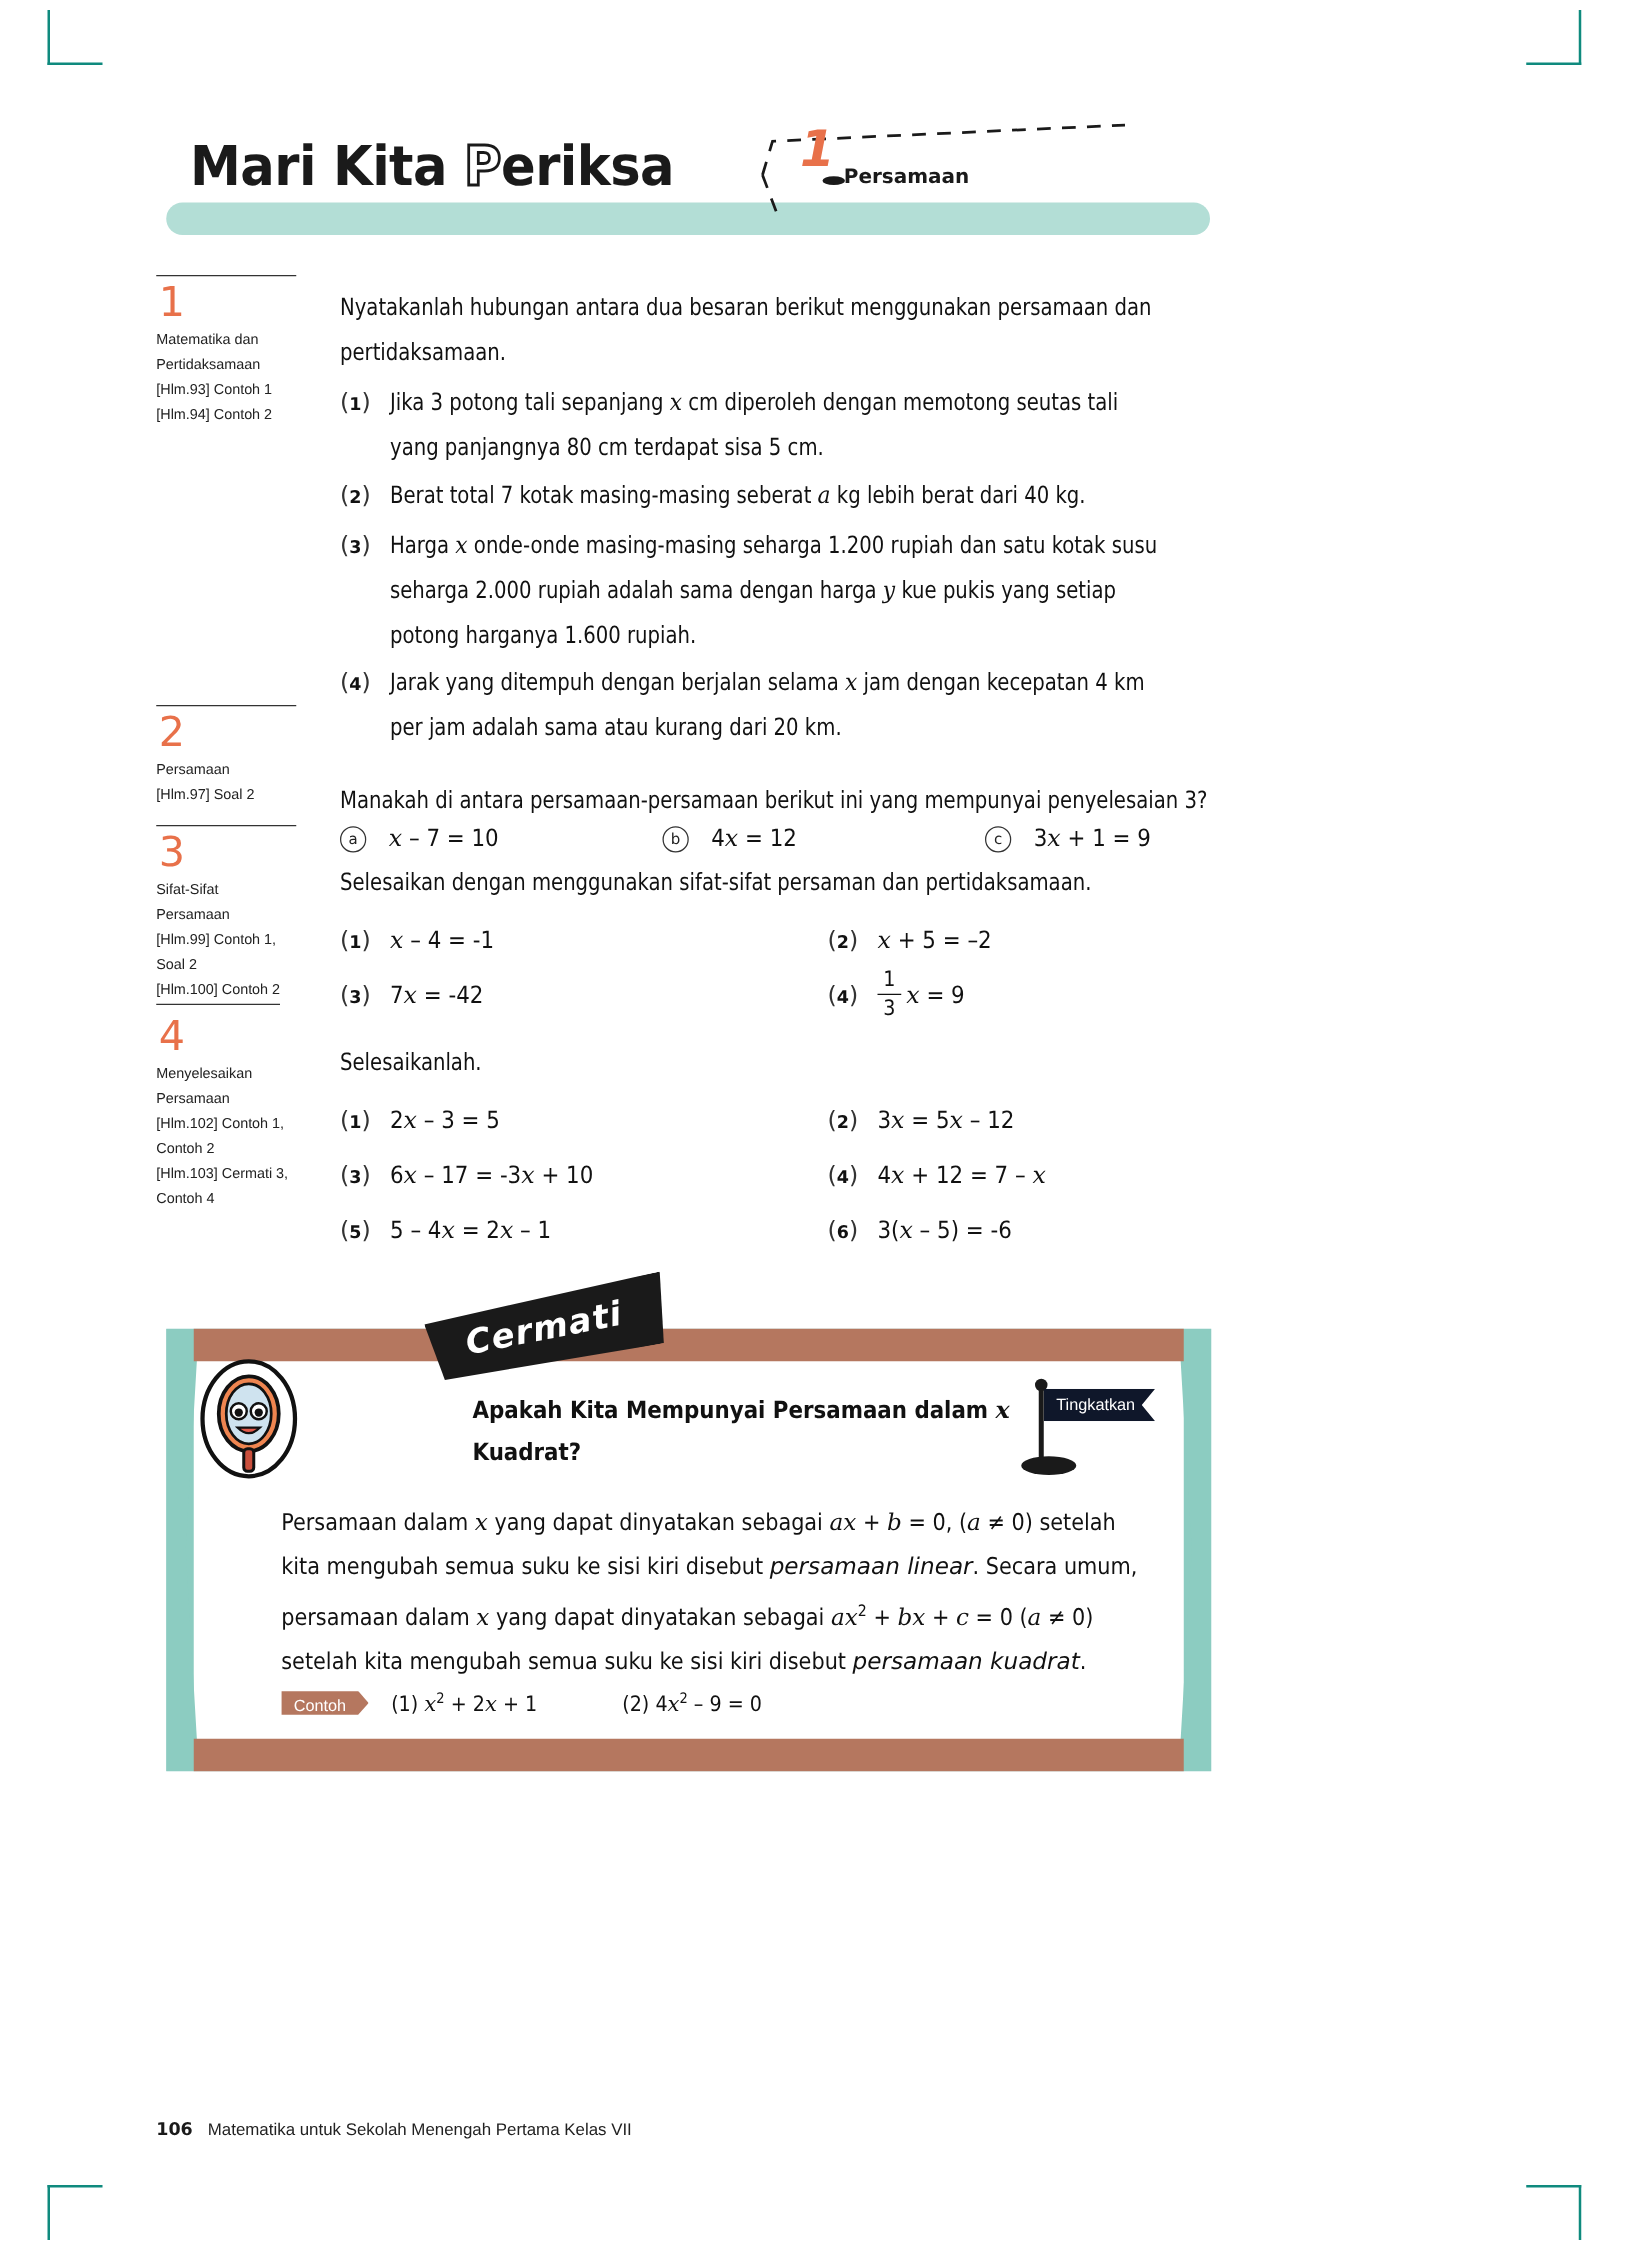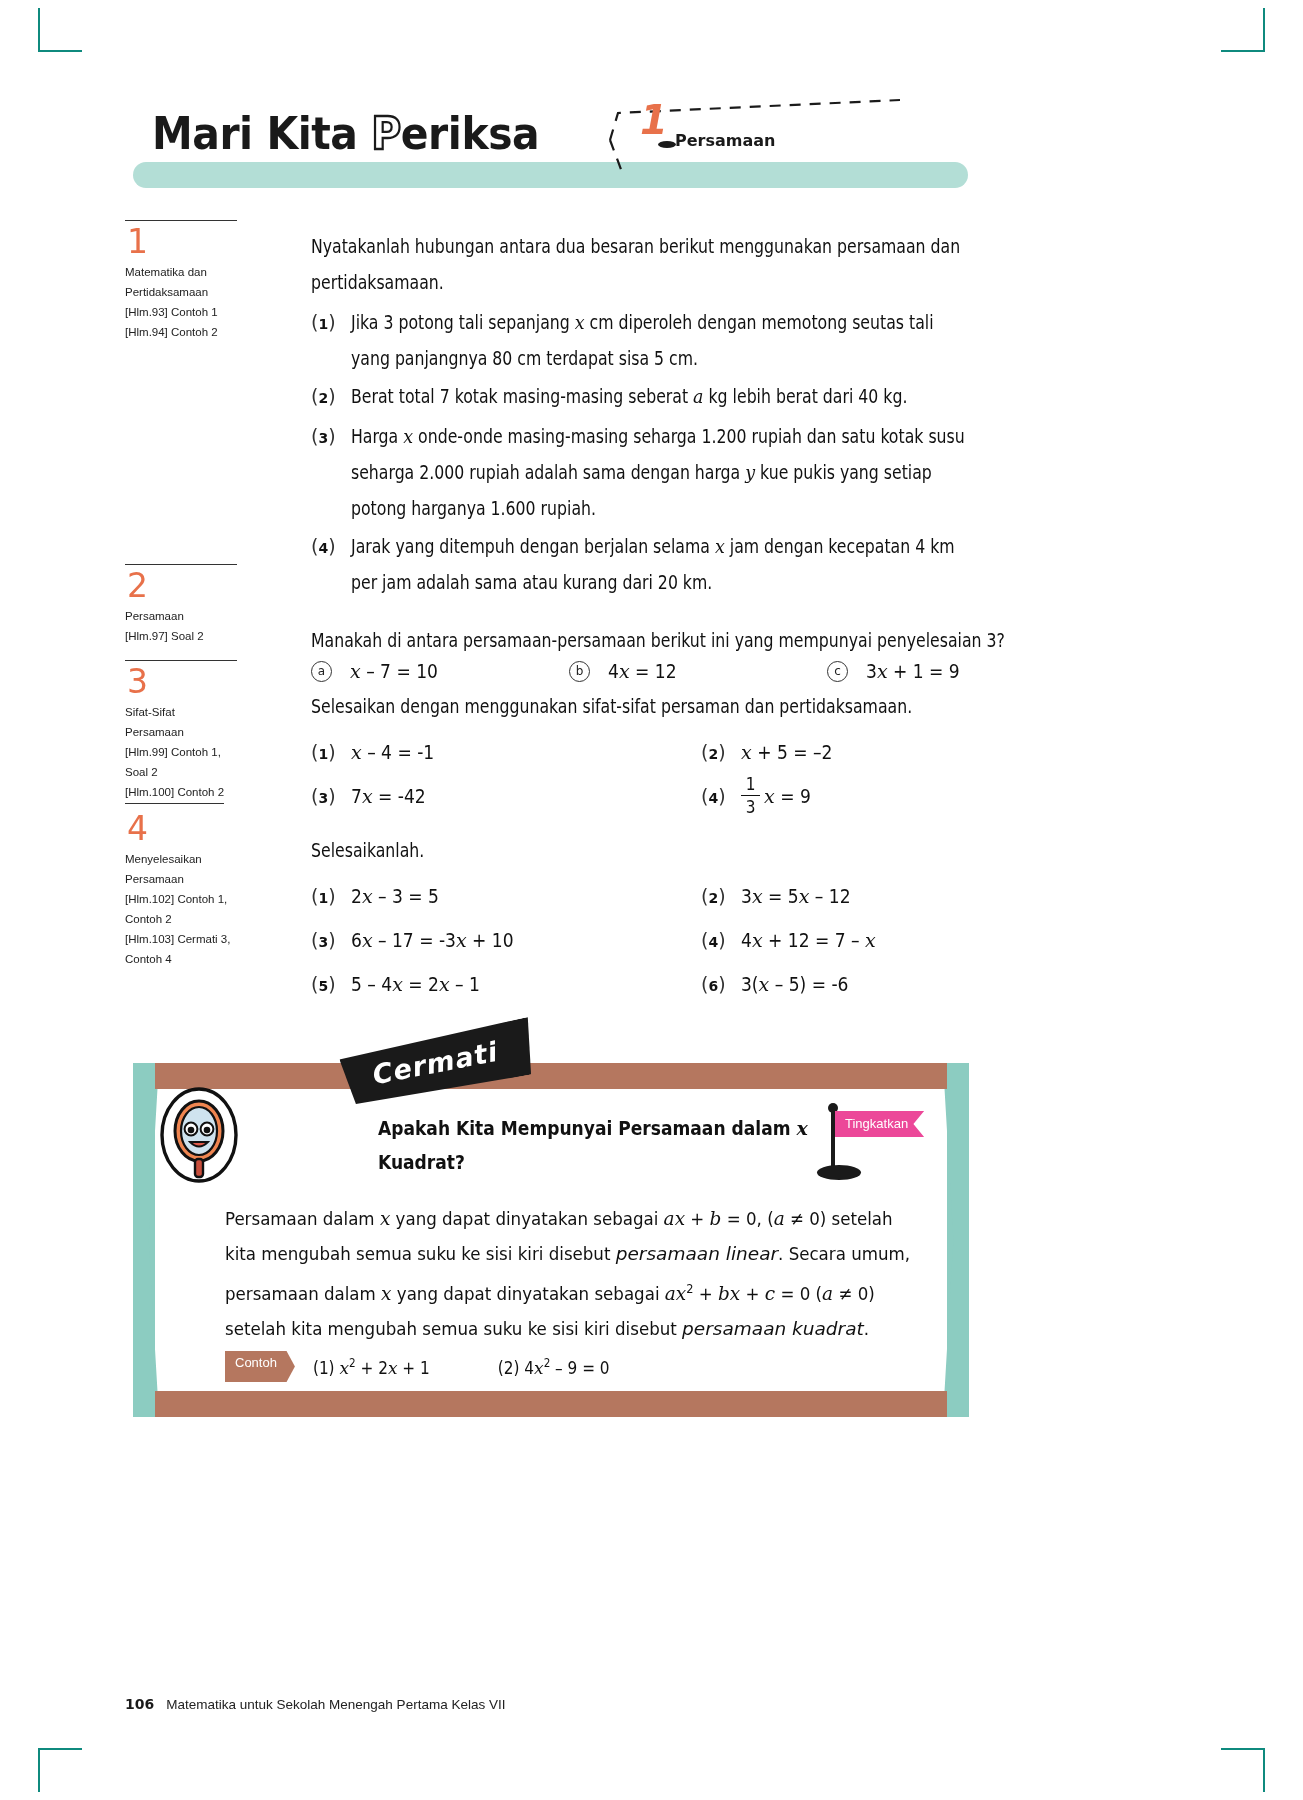--- a/index.html
+++ b/index.html
@@ -67,21 +67,21 @@
     font-family:"DejaVu Sans", sans-serif;
     font-size:33px; color:#e8714a; line-height:1.0; margin:2px 0 4px 2px;
   }
   .side-txt {
     font-size:11.5px; line-height:20px; color:#222;
     font-family:"Liberation Sans", sans-serif;
   }
   .side-txt .u { display:inline-block; border-bottom:1.4px solid #333; padding-bottom:1px; }
 
   
-  #main { position:absolute; left:272px; top:228px; width:710px;margin-left:39px; }
+  #main { position:absolute; left:272px; top:228px; width:710px; }
   .lead {
     font-family:"DejaVu Sans Condensed","DejaVu Sans", sans-serif;
     font-size:19px; line-height:36px; color:#111;
     transform:scaleX(0.92); transform-origin:left top;
     width:772px;
   }
   .q-list { margin-top:4px; }
   .q-row { display:flex; align-items:flex-start; margin-bottom:2px; }
   .q-mark {
     flex:0 0 auto; width:40px;
@@ -162,36 +162,36 @@
     position:absolute; left:245px; top:48px; width:430px;
     font-family:"DejaVu Sans Condensed","DejaVu Sans", sans-serif;
     font-weight:bold; font-size:19px; line-height:34px; color:#111;
   }
   .cm-flag { position:absolute; right:32px; top:40px; width:120px; height:86px; }
   .cm-flag .pole { position:absolute; left:14px; top:8px; width:4px; height:58px; background:#1a1a1a; }
   .cm-flag .knob { position:absolute; left:11px; top:0; width:10px; height:10px; background:#1a1a1a; border-radius:50%; }
   .cm-flag .base { position:absolute; left:0; top:62px; width:44px; height:15px; background:#1a1a1a; border-radius:50%/50%; }
   .cm-flag .banner {
     position:absolute; left:18px; top:8px; height:26px; padding:0 16px 0 10px;
-    background:#ec4899; color:#fff;
+    background:#0f172a; color:#fff;
     font-family:"Liberation Sans", sans-serif; font-size:13px; line-height:26px;
     white-space:nowrap;
     clip-path:polygon(0 0, 100% 0, 88% 50%, 100% 100%, 0 100%);
   }
   .cm-body {
     position:absolute; left:92px; top:138px; width:700px;
     font-family:"DejaVu Sans Condensed","DejaVu Sans", sans-serif;
     font-size:18.5px; line-height:35px; color:#111;
   }
   .cm-body em { font-family:"DejaVu Sans", sans-serif; font-style:italic; }
   .cm-ex { position:absolute; left:92px; top:288px; display:flex; align-items:center; }
   .cm-ex-tag {
     background:#b5775f; color:#fff; font-size:13px;
     font-family:"Liberation Sans", sans-serif;
-    padding:4px 18px 12px 10px; margin-right:18px;
+    padding:4px 18px 0 10px; margin-right:18px;
     clip-path:polygon(0 0, 88% 0, 100% 50%, 88% 100%, 0 100%);
   }
   .cm-ex-item {
     font-family:"DejaVu Sans Condensed","DejaVu Sans", sans-serif;
     font-size:17px; color:#111; margin-right:68px; white-space:nowrap;
   }
   sup { font-size:0.68em; vertical-align:super; }
 
   
   #footer { position:absolute; left:125px; bottom:88px; display:flex; align-items:baseline; }

